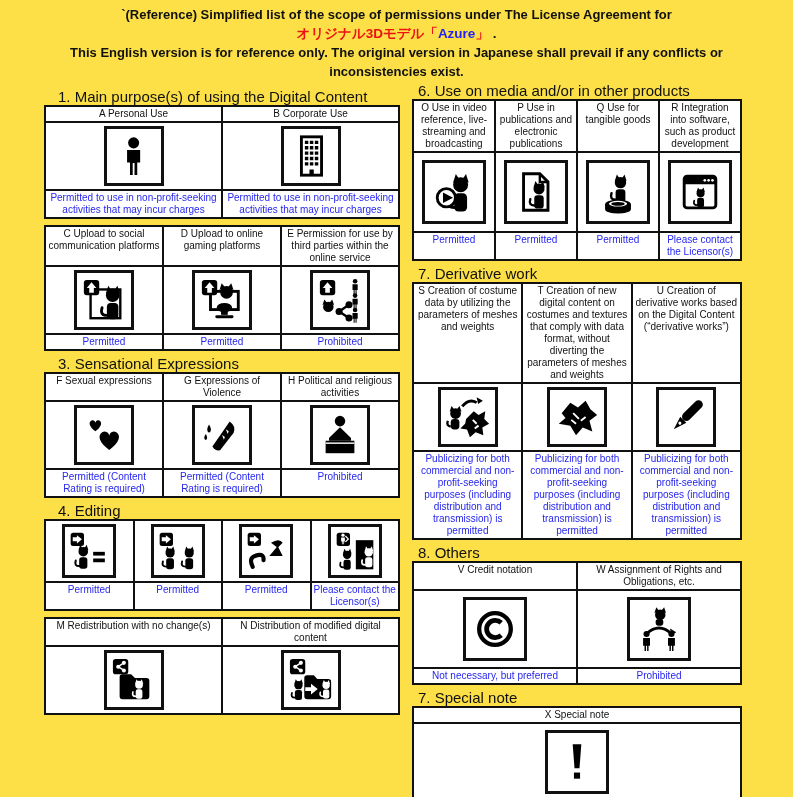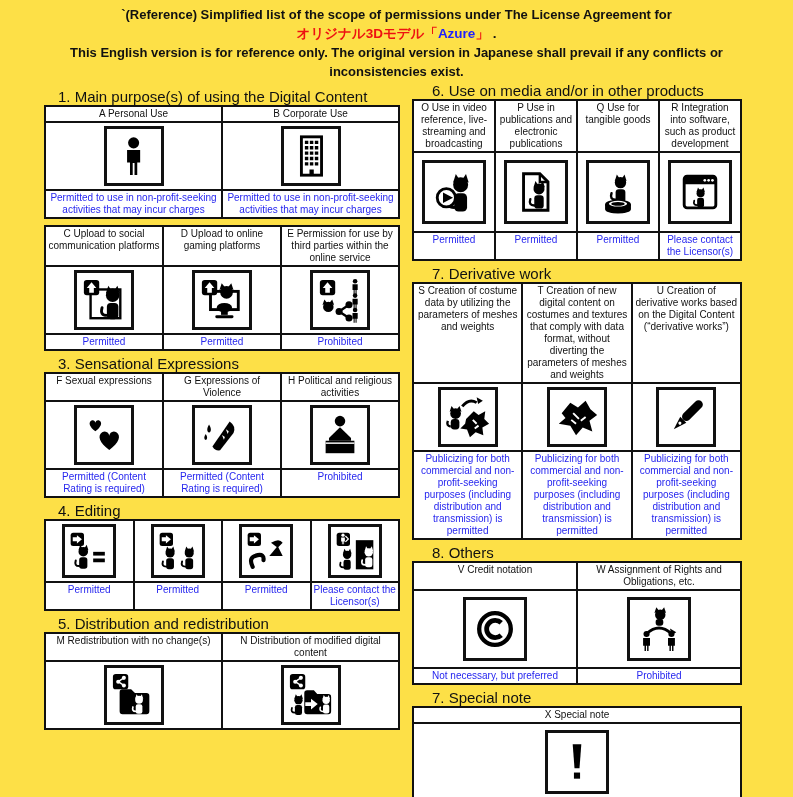--- a/index.html
+++ b/index.html
@@ -10,21 +10,21 @@
   .t1{font-size:13px;line-height:19px}
   .t2{font-size:13.5px;line-height:19px}
   .t2 .red{color:#ee1111}
   .t2 .blue{color:#1f1fff}
   .t3{font-size:13px;line-height:19px;max-width:732px;margin:0 auto}
   .col{position:absolute}
   .col-left{left:44px;top:90px;width:356px}
   .col-right{left:412px;top:84px;width:330px}
   .sec{margin-bottom:6px}
   .h{font-size:15px;line-height:13px;margin:0 0 2px 14px;color:#111}
-  .col-right .h{margin-left:20px}
+  .col-right .h{margin-left:6px}
   table.grid{border-collapse:collapse;width:100%;table-layout:fixed;background:#fff}
   .grid td{border:2px solid #111;text-align:center;padding:1px 2px;vertical-align:top}
   .lab{font-size:10px;line-height:12px;padding-top:2px}
   .cap{font-size:10px;line-height:12px;color:#2626ef;padding:2px 2px 3px}
   tr.icons td{vertical-align:middle;height:60px}
   .pict{width:54px;height:54px;border:3px solid #111;margin:2px auto;background:#fff;
         display:flex;align-items:center;justify-content:center}
   .pict svg{width:46px;height:46px;display:block;color:#000}
   .sec-editing tr.icons td{height:54px}
   .sec-editing .pict{width:48px;height:48px}
@@ -284,21 +284,20 @@
           <td class="cap">Permitted</td>
           <td class="cap">Permitted</td>
           <td class="cap">Permitted</td>
           <td class="cap">Please contact the Licensor(s)</td>
         </tr>
       </tbody>
         </table>
     </section>
 
     <section class="sec">
-      <div class="h">5. Distribution and redistribution</div>
       <table class="grid">
           <tbody>
         <tr>
           <td class="lab">M Redistribution with no change(s)</td>
           <td class="lab">N Distribution of modified digital content</td>
         </tr>
         <tr class="icons">
           <td>
                 <div class="pict">
             <svg viewBox="0 0 48 48">

